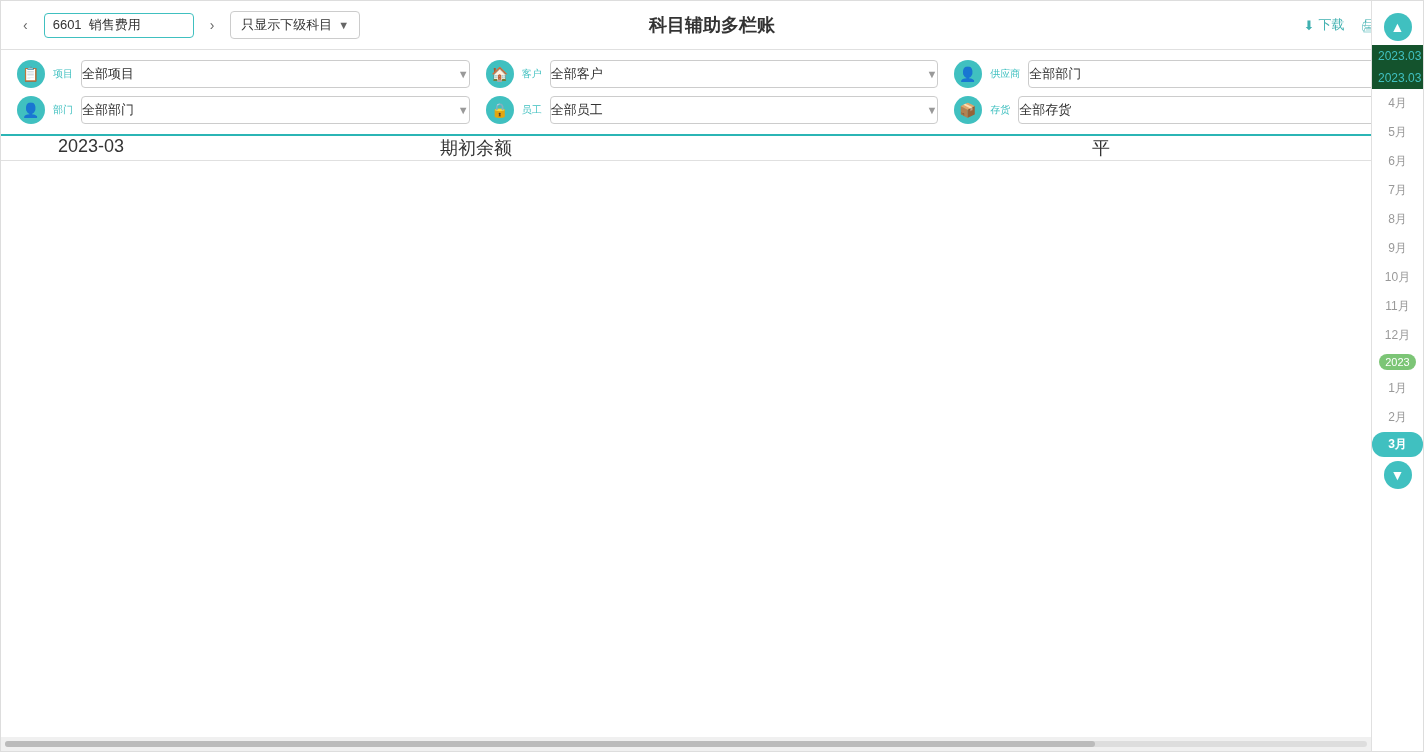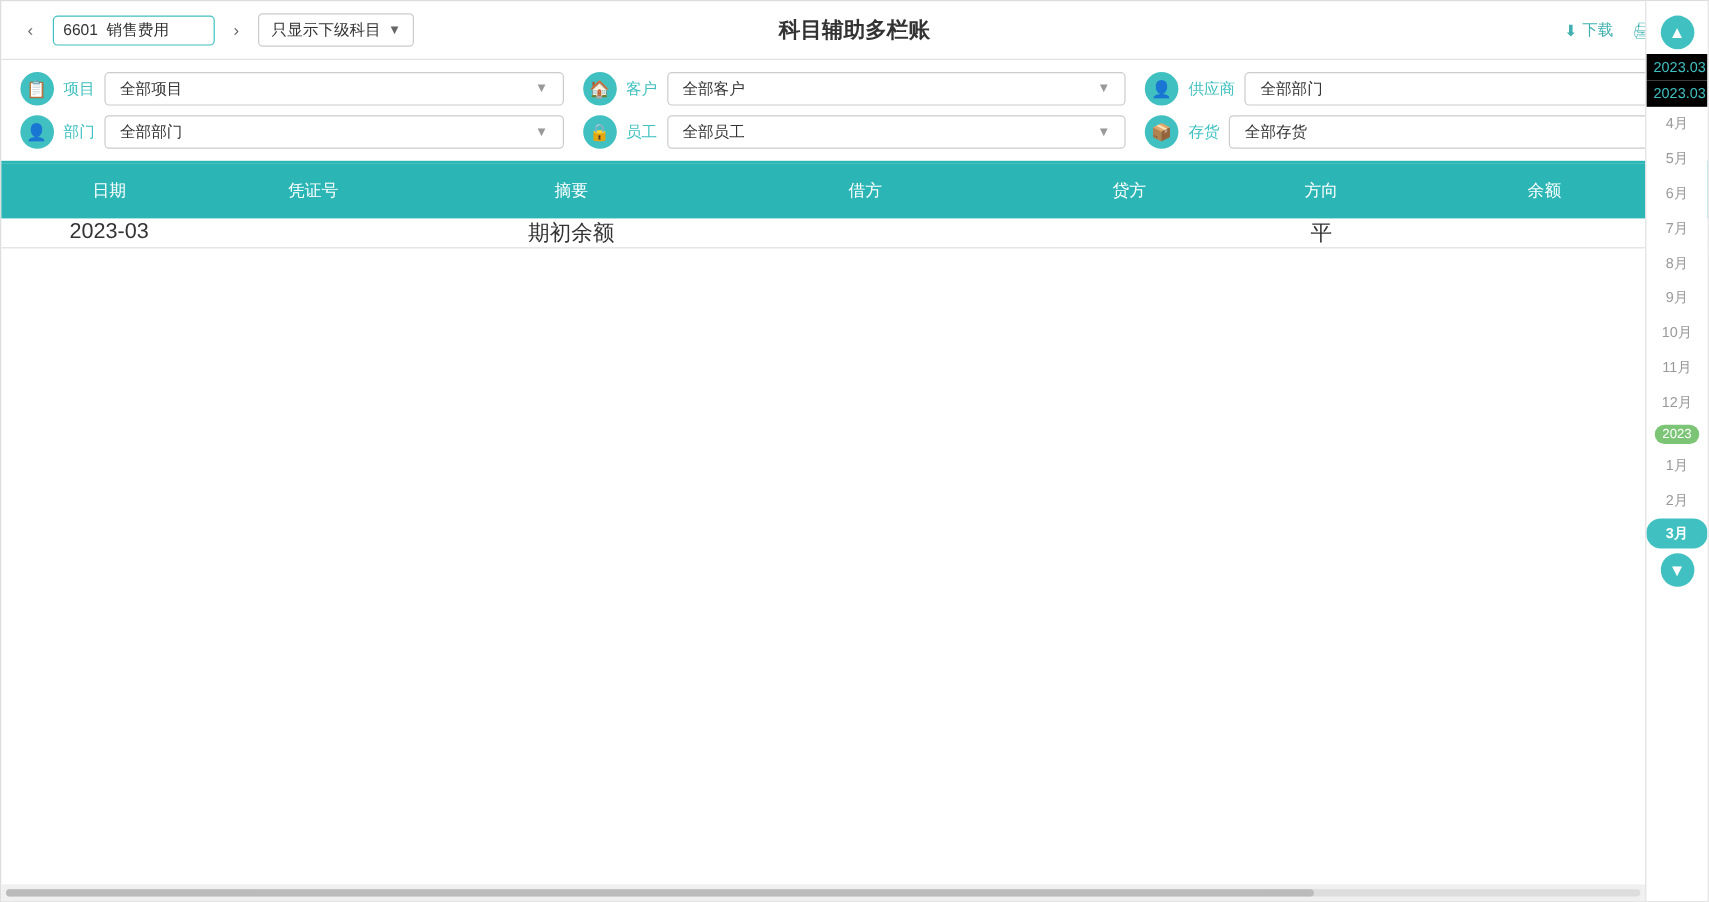--- a/index.html
+++ b/index.html
@@ -2,51 +2,51 @@
 <html><head>
   <meta charset="utf-8">
   <style>
     * { box-sizing: border-box; margin: 0; padding: 0; }
     body { font-family: "Microsoft YaHei", "PingFang SC", sans-serif; font-size: 13px; background: #f0f0f0; }
     .window { width: 1424px; height: 752px; background: #fff; position: relative; overflow: hidden; border: 1px solid #ddd; }
     
     
     .top-bar { display: flex; align-items: center; padding: 10px 16px; border-bottom: 1px solid #e0e0e0; gap: 10px; position: relative; }
     .nav-btn { background: none; border: none; cursor: pointer; color: #666; font-size: 14px; padding: 2px 6px; }
-    .account-input { border: 1px solid #40c0c0; border-radius: 4px; padding: 4px 8px; font-size: 13px; color: #333; width: 135px; }
+    .account-input { border: 1px solid #40c0c0; border-radius: 4px; padding: 4px 8px; font-size: 13px; color: #333; width: 150px; }
     .sub-toggle { display: flex; align-items: center; border: 1px solid #ccc; border-radius: 4px; padding: 4px 10px; cursor: pointer; color: #333; gap: 6px; font-size: 13px; }
     .sub-toggle .arrow { color: #666; font-size: 11px; }
     .page-title { position: absolute; left: 50%; transform: translateX(-50%); font-size: 18px; font-weight: bold; color: #333; }
     .top-actions { margin-left: auto; display: flex; gap: 16px; align-items: center; }
     .top-action-btn { background: none; border: none; cursor: pointer; color: #40b0b0; font-size: 13px; display: flex; align-items: center; gap: 4px; }
     .close-btn { background: none; border: none; cursor: pointer; color: #999; font-size: 18px; position: absolute; right: 12px; top: 8px; }
 
     
     .filter-area { padding: 10px 16px; display: grid; grid-template-columns: repeat(3, 1fr); gap: 8px 16px; }
     .filter-item { display: flex; align-items: center; gap: 8px; }
     .filter-icon { width: 28px; height: 28px; border-radius: 50%; display: flex; align-items: center; justify-content: center; font-size: 14px; color: #fff; flex-shrink: 0; }
     .filter-icon.teal { background: #40c0c0; }
-    .filter-label { color: #40c0c0; font-size: 13px; white-space: nowrap; }
-    .filter-select { flex: 1; border: 1px solid #ccc; border-radius: 4px; padding: 4px 12px; font-size: 13px; color: #333; display: flex; align-items: center; justify-content: space-between; cursor: pointer; background: #fff; }
+    .filter-label { color: #40c0c0; font-size: 10px; white-space: nowrap; }
+    .filter-select { flex: 1; border: 1px solid #ccc; border-radius: 4px; padding: 4px 0; font-size: 13px; color: #333; display: flex; align-items: center; justify-content: space-between; cursor: pointer; background: #fff; }
     .filter-select .down-arrow { color: #999; font-size: 11px; }
 
     
     .table-area { margin: 0 0; border-top: 2px solid #2bb5b5; }
     .table-header { display: grid; grid-template-columns: 180px 160px 270px 220px 220px 100px 1fr; background: #2bb5b5; }
     .th { color: #fff; padding: 14px 10px; text-align: center; font-size: 14px; font-weight: normal; }
     .table-row { display: grid; grid-template-columns: 180px 160px 270px 220px 220px 100px 1fr; border-bottom: 1px solid #e0e0e0; }
     .td { padding: 0 10px; text-align: center; font-size: 18px; color: #333; }
 
     
     .right-sidebar { position: absolute; right: 0; top: 0; width: 52px; height: 100%; background: #fff; border-left: 1px solid #e0e0e0; display: flex; flex-direction: column; align-items: center; padding-top: 8px; overflow: hidden; }
     .sidebar-month { font-size: 12px; color: #999; padding: 6px 0; cursor: pointer; text-align: center; width: 100%; display: flex; align-items: center; justify-content: center; }
     .sidebar-month.active { background: #40c0c0; color: #fff; border-radius: 12px; padding: 4px 8px; font-weight: bold; text-align: center; }
     .year-badge { background: #7cc576; color: #fff; border-radius: 10px; font-size: 11px; padding: 2px 6px; margin: 4px 0; }
     .sidebar-up-btn, .sidebar-down-btn { width: 28px; height: 28px; border-radius: 50%; background: #40c0c0; display: flex; align-items: center; justify-content: center; cursor: pointer; color: #fff; font-size: 14px; margin: 4px 0; }
-    .sidebar-selected { background: #000000; color: #40c0c0; font-size: 12px; padding: 4px 6px; text-align: center; width: 100%; }
+    .sidebar-selected { background: #14532d; color: #40c0c0; font-size: 12px; padding: 4px 6px; text-align: center; width: 100%; }
 
     
     .scrollbar-area { position: absolute; bottom: 0; left: 0; right: 52px; height: 14px; background: #f0f0f0; display: flex; align-items: center; padding: 0 4px; }
     .scrollbar-track { flex: 1; height: 6px; background: #ddd; border-radius: 3px; position: relative; }
     .scrollbar-thumb { width: 80%; height: 100%; background: #bbb; border-radius: 3px; }
 
     
     .main-content { height: calc(752px - 50px - 82px - 14px); overflow: hidden; position: relative; }
   </style>
 </head>
@@ -123,29 +123,20 @@
       <div class="filter-icon teal">📦</div>
       <span class="filter-label">存货</span>
       <div class="filter-select">
         <span>全部存货</span>
         <span class="down-arrow">▼</span>
       </div>
     </div>
   </div>
 
   <div class="table-area">
-    <div class="table-header">
-      <div class="th">日期</div>
-      <div class="th">凭证号</div>
-      <div class="th">摘要</div>
-      <div class="th">借方</div>
-      <div class="th">贷方</div>
-      <div class="th">方向</div>
-      <div class="th">余额</div>
-    </div>
     <div class="table-row">
       <div class="td">2023-03</div>
       <div class="td"></div>
       <div class="td">期初余额</div>
       <div class="td"></div>
       <div class="td"></div>
       <div class="td">平</div>
       <div class="td"></div>
     </div>
   </div>

